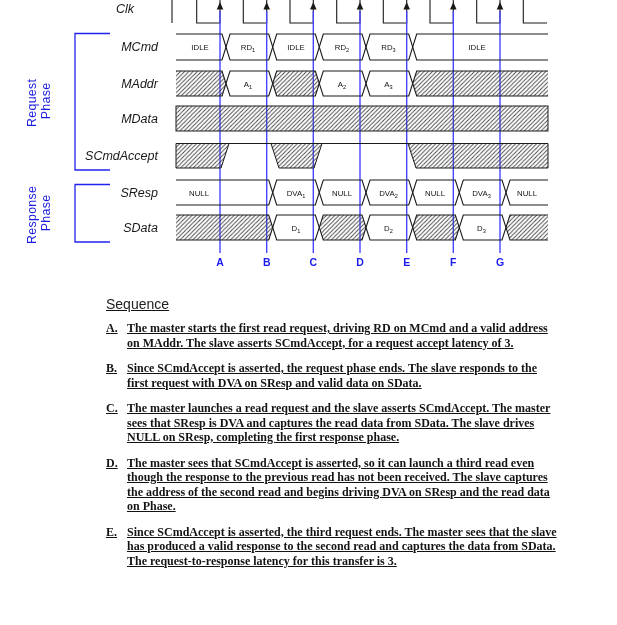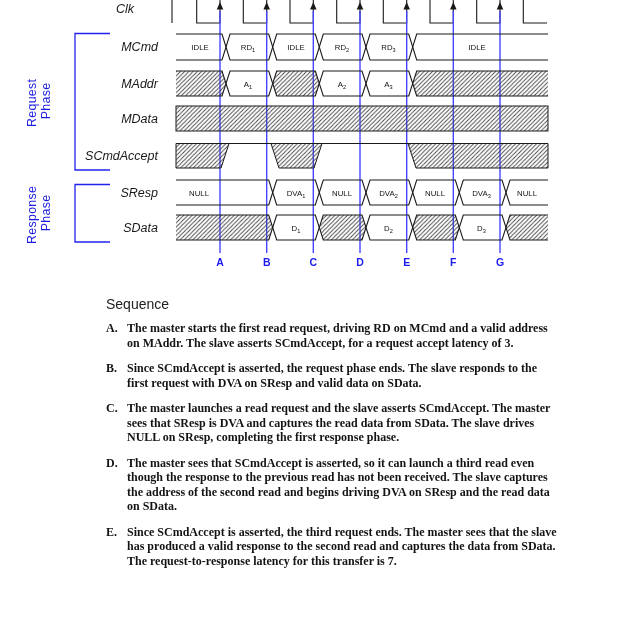--- a/index.html
+++ b/index.html
@@ -11,21 +11,21 @@
   .seg-sub{font:5.6px "Liberation Sans",sans-serif;fill:#111;}
   .phase-label{font:12.4px "Liberation Sans",sans-serif;fill:#1c1ce0;letter-spacing:.3px;}
   .marker-letter{font:bold 10.5px "Liberation Sans",sans-serif;fill:#1a1aee;}
   .wave-line{stroke:#1a1a1a;stroke-width:1.1;fill:none;}
   .thin-line{stroke:#1a1a1a;stroke-width:1;fill:none;}
   .hatch-shape{fill:url(#hatch);stroke:#1a1a1a;stroke-width:1;}
   .hatch-noborder{fill:url(#hatch);stroke:none;}
   .marker-line{stroke:#4646ff;stroke-width:1.4;}
   .bracket{stroke:#2222ee;stroke-width:1.3;fill:none;}
   .arrowhead{fill:#1a1a1a;stroke:none;}
-  #sequence{position:absolute;left:106px;top:296px;width:452px;color:#121212;}
+  #sequence{position:absolute;left:106px;top:296px;width:452px;color:#121212;text-decoration:underline;}
   #seq-heading{font:14px "Liberation Sans",sans-serif;color:#222;margin:0 0 9px 0;}
   .seq-item{display:flex;margin-bottom:11px;font:bold 12px "Liberation Serif",serif;
             line-height:14.5px;color:#141414;}
   .seq-letter{width:21px;flex:0 0 21px;}
   .seq-text{width:431px;}
 </style>
 </head>
 <body>
 
 <div id="page">
@@ -159,21 +159,21 @@
   <div class="seq-item">
     <div class="seq-letter">B.</div>
     <div class="seq-text">Since SCmdAccept is asserted, the request phase ends. The slave responds to the first request with DVA on SResp and valid data on SData.</div>
   </div>
   <div class="seq-item">
     <div class="seq-letter">C.</div>
     <div class="seq-text">The master launches a read request and the slave asserts SCmdAccept. The master sees that SResp is DVA and captures the read data from SData. The slave drives NULL on SResp, completing the first response phase.</div>
   </div>
   <div class="seq-item">
     <div class="seq-letter">D.</div>
-    <div class="seq-text">The master sees that SCmdAccept is asserted, so it can launch a third read even though the response to the previous read has not been received. The slave captures the address of the second read and begins driving DVA on SResp and the read data on SData.</div>
+    <div class="seq-text">The master sees that SCmdAccept is asserted, so it can launch a third read even though the response to the previous read has not been received. The slave captures the address of the second read and begins driving DVA on SResp and the read data on Phase.</div>
   </div>
   <div class="seq-item">
     <div class="seq-letter">E.</div>
-    <div class="seq-text">Since SCmdAccept is asserted, the third request ends. The master sees that the slave has produced a valid response to the second read and captures the data from SData. The request-to-response latency for this transfer is 7.</div>
+    <div class="seq-text">Since SCmdAccept is asserted, the third request ends. The master sees that the slave has produced a valid response to the second read and captures the data from SData. The request-to-response latency for this transfer is 3.</div>
   </div>
 </div>
 
 </div>
 
 </body></html>

